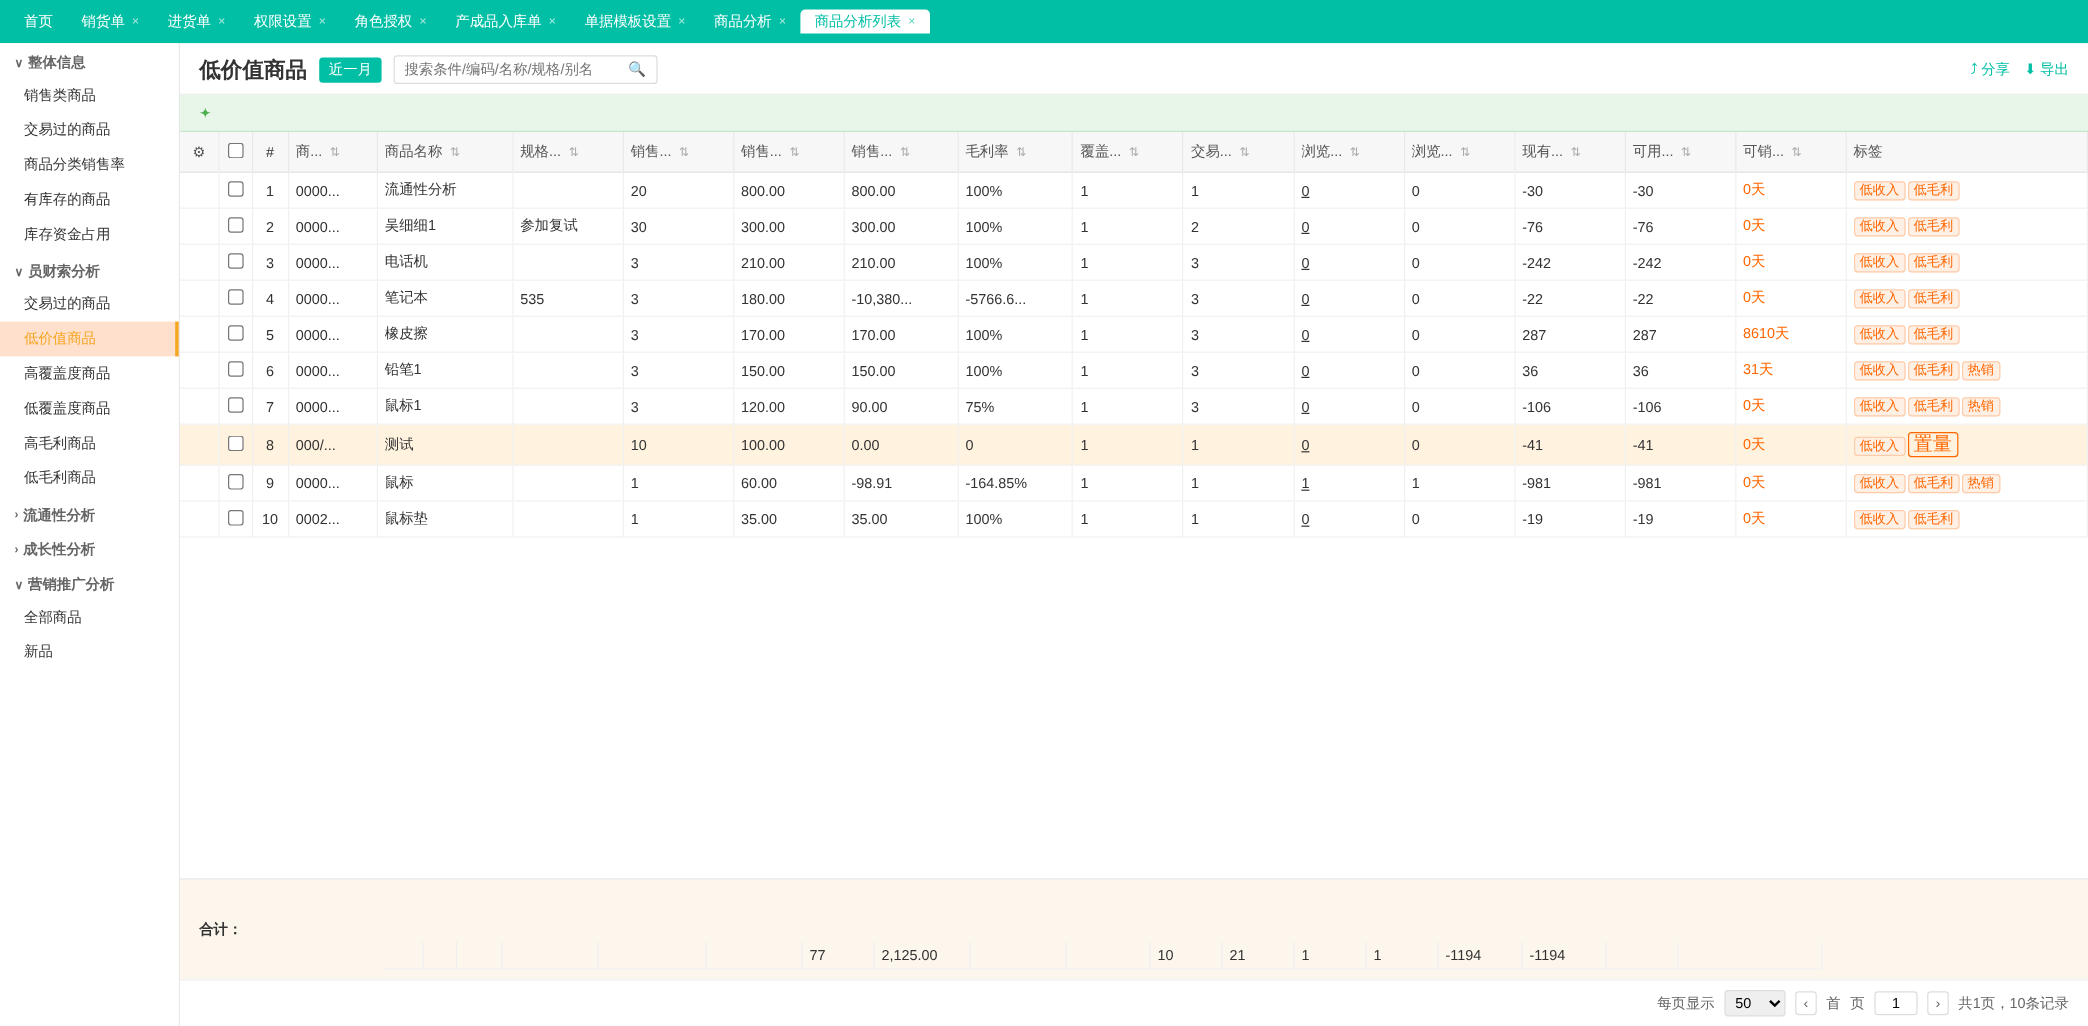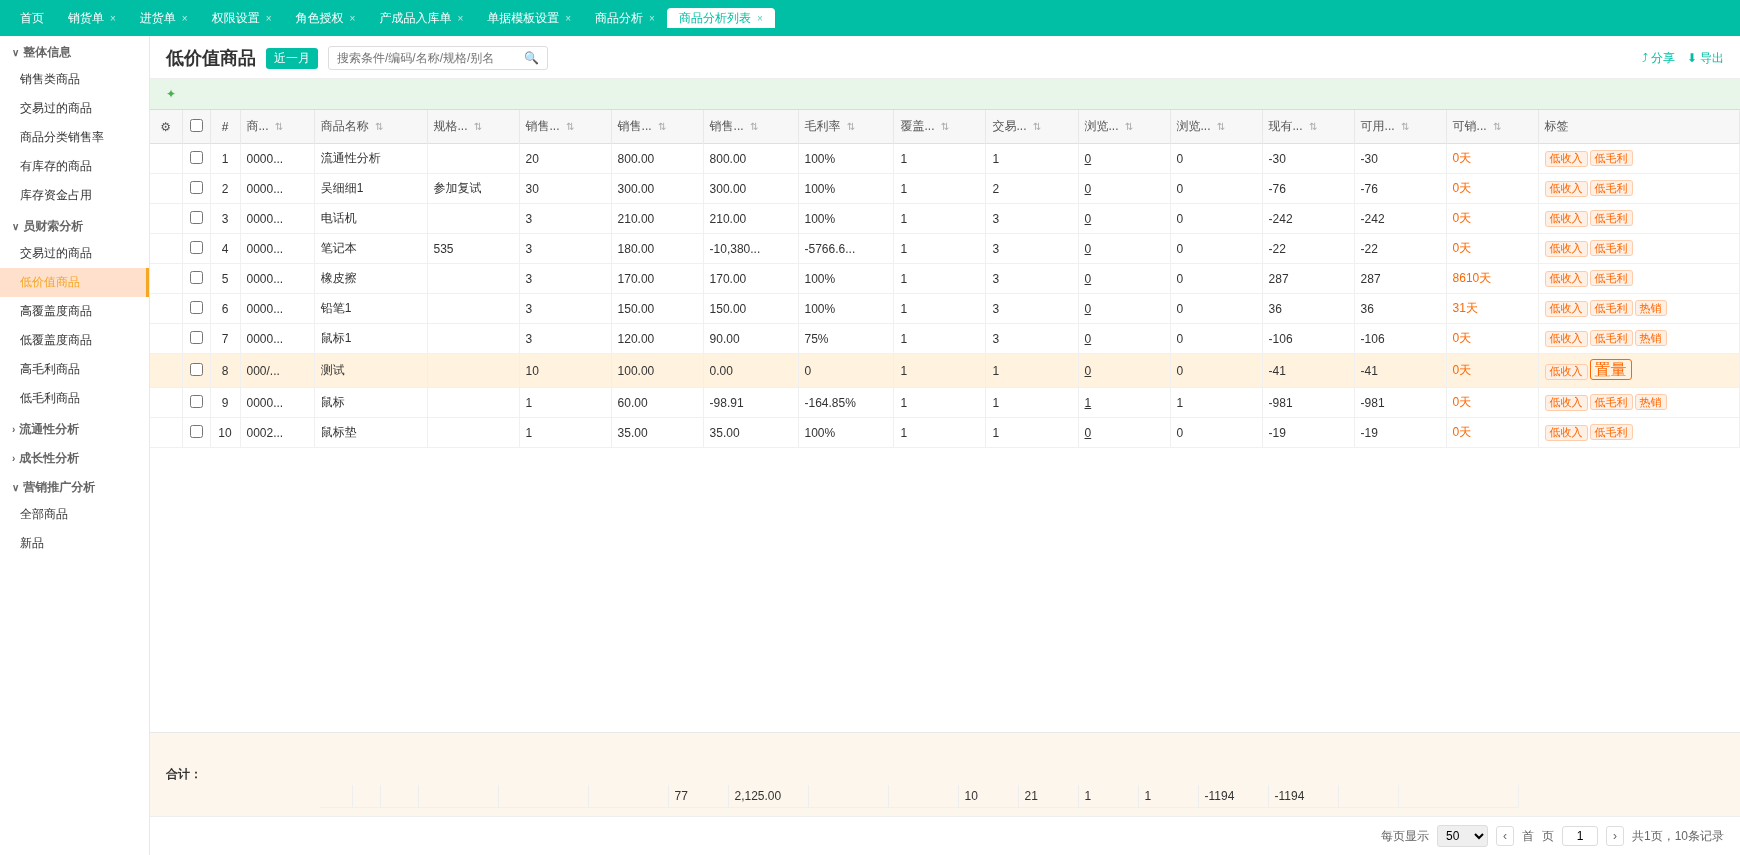--- a/index.html
+++ b/index.html
@@ -192,21 +192,20 @@
       white-space: nowrap;
     }
     .tag-low-income {
       background: #fff0e6;
       color: #ff6600;
       border: 1px solid #ffccaa;
       border-radius: 3px;
       padding: 1px 4px;
       font-size: 11px;
       margin-right: 2px;
-      font-family: Liberation Mono, monospace;
     }
     .tag-low-margin {
       background: #fff0e6;
       color: #ff6600;
       border: 1px solid #ffccaa;
       border-radius: 3px;
       padding: 1px 4px;
       font-size: 11px;
       margin-right: 2px;
     }

